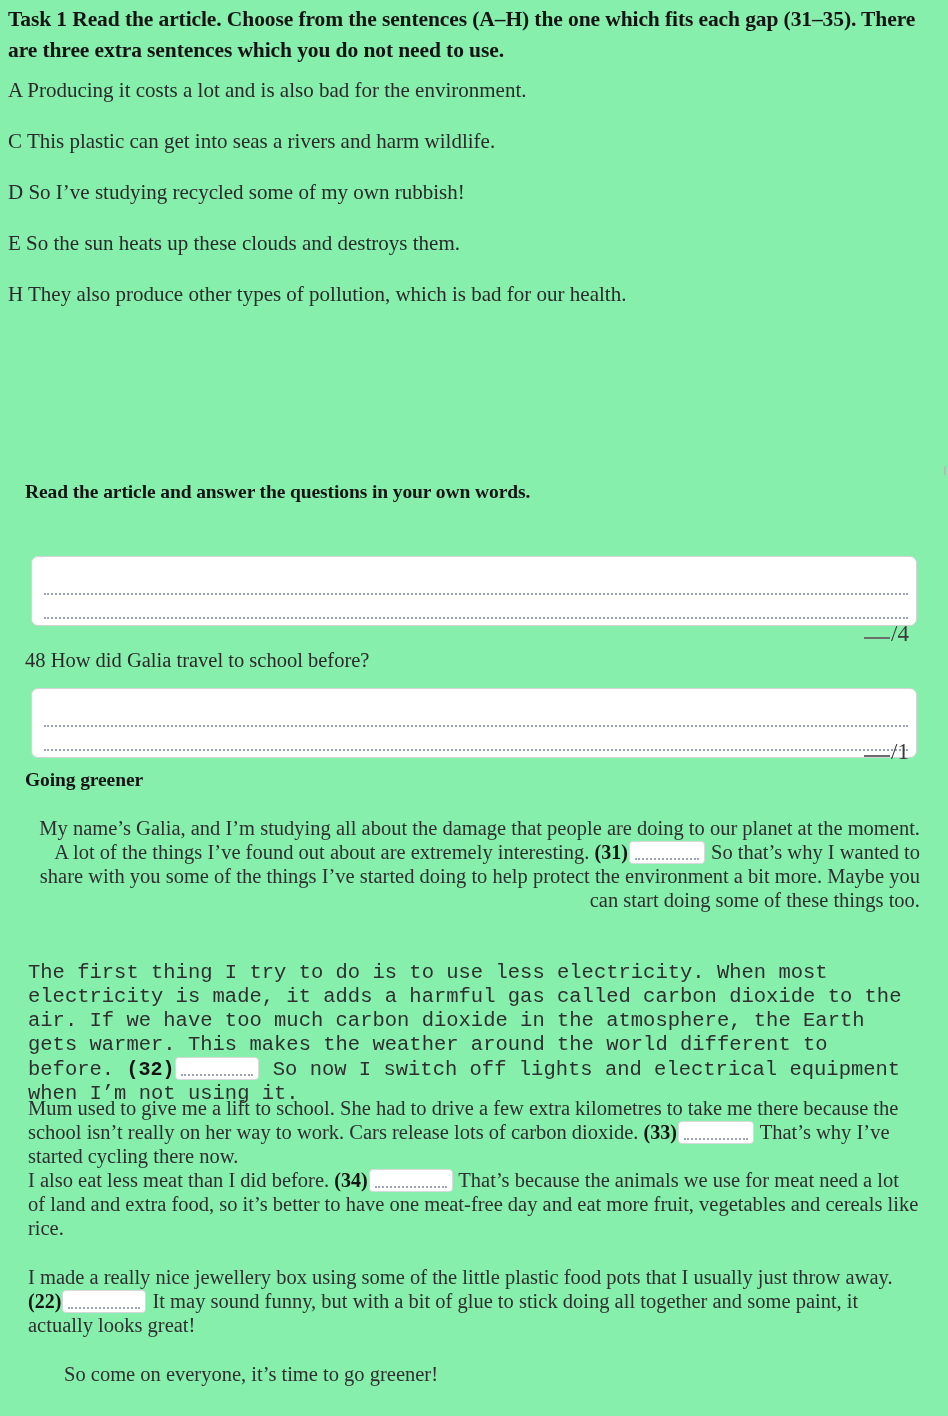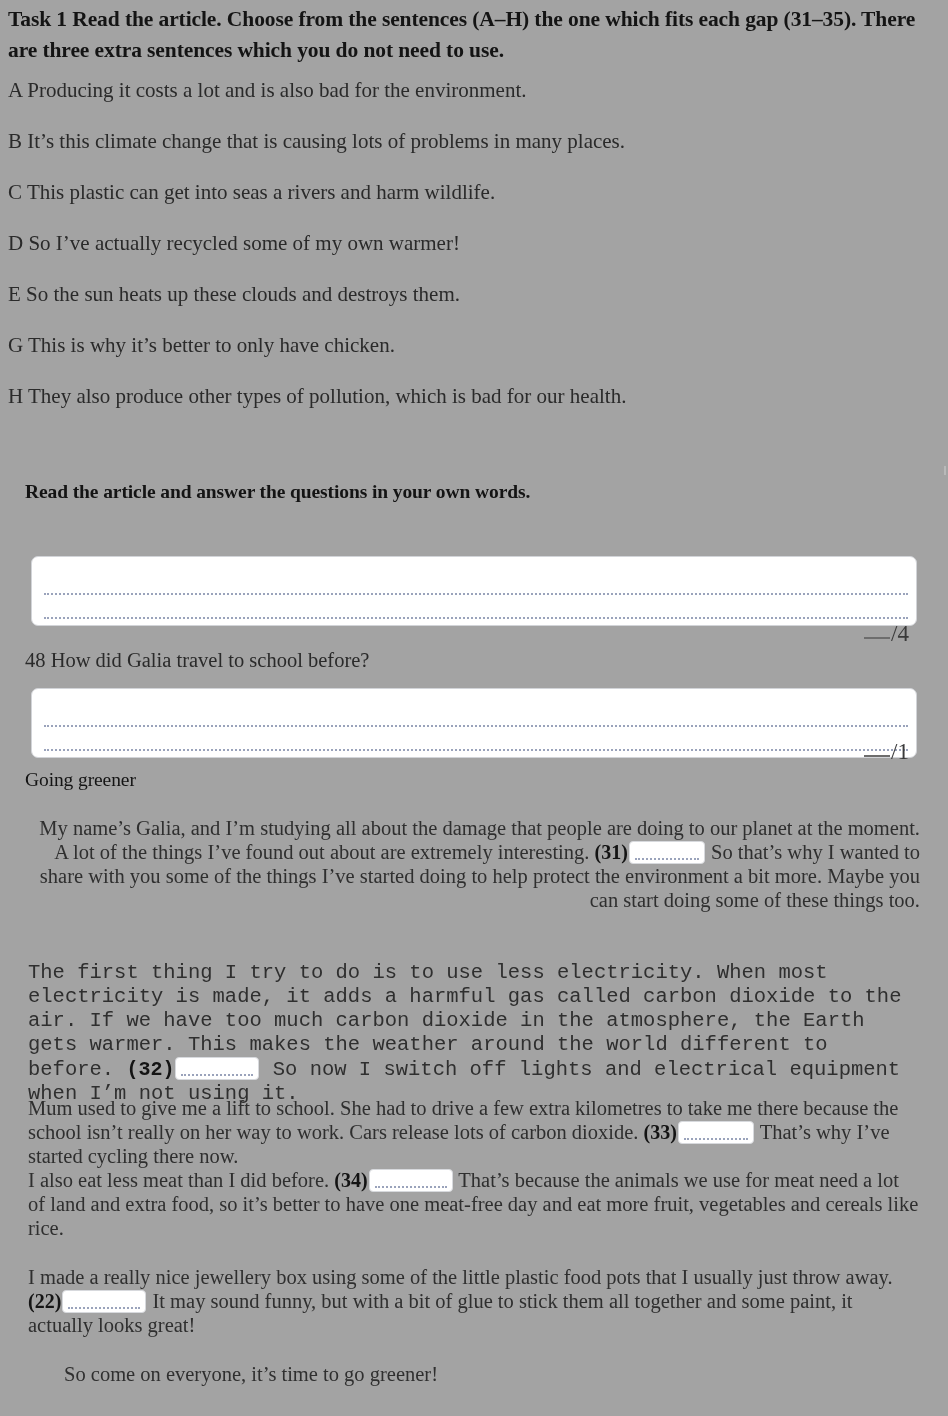--- a/index.html
+++ b/index.html
@@ -12,21 +12,21 @@
     height: 1416px;
     position: relative;
     font-family: "Liberation Serif", "DejaVu Serif", serif;
     color: #1f1f1f;
     overflow: hidden;
   }
   .page {
     position: relative;
     width: 948px;
     height: 1416px;
-    background: #a3a3a3;
+    background: #86efac;
   }
 
   
   .task-heading {
     position: absolute;
     left: 8px;
     top: 4px;
     width: 934px;
     font-weight: bold;
     font-size: 21.5px;
@@ -112,21 +112,21 @@
     border-bottom: 2px solid #6d6d6d;
     vertical-align: 2px;
     margin-right: 1px;
   }
 
   
   .article-title {
     position: absolute;
     left: 25px;
     top: 768px;
-    font-weight: normal;
+    font-weight: bold;
     font-size: 19.5px;
     line-height: 24px;
     color: #141414;
     letter-spacing: -0.1px;
   }
   .para {
     position: absolute;
     left: 28px;
     width: 892px;
     font-size: 20.5px;
@@ -177,25 +177,23 @@
 </style>
 </head>
 <body>
 
 <div class="page">
 
   <div class="task-heading">Task 1 Read the article. Choose from the sentences (A–H) the one which fits each gap (31–35). There are three extra sentences which you do not need to use.</div>
 
   <div class="options">
     <div class="option-item">A Producing it costs a lot and is also bad for the environment.</div>
-    <div class="option-item">B It’s this climate change that is causing lots of problems in many places.</div>
     <div class="option-item">C This plastic can get into seas a rivers and harm wildlife.</div>
-    <div class="option-item">D So I’ve actually recycled some of my own warmer!</div>
+    <div class="option-item">D So I’ve studying recycled some of my own rubbish!</div>
     <div class="option-item">E So the sun heats up these clouds and destroys them.</div>
-    <div class="option-item">G This is why it’s better to only have chicken.</div>
     <div class="option-item">H They also produce other types of pollution, which is bad for our health.</div>
   </div>
 
   <div class="sub-instruction">Read the article and answer the questions in your own words.</div>
 
   <div class="answer-box" id="box36">
     <div class="dotted-line l1"></div>
     <div class="dotted-line l2"></div>
   </div>
   <div class="score-mark" id="score36"><span class="score-blank"></span><span>/4</span></div>
@@ -208,19 +206,19 @@
   <div class="score-mark" id="score37"><span class="score-blank"></span><span>/1</span></div>
 
   <div class="article-title">Going greener</div>
 
   <div class="para" id="p1"><span>My name’s Galia, and I’m studying all about the damage that people are doing to our planet at the moment. A lot of the things I’ve found out about are extremely interesting. </span><span class="gap-num">(31)</span><span class="gap-box"></span><span> So that’s why I wanted to share with you some of the things I’ve started doing to help protect the environment a bit more. Maybe you can start doing some of these things too.</span></div>
 
   <div class="para" id="p2"><span>The first thing I try to do is to use less electricity. When most electricity is made, it adds a harmful gas called carbon dioxide to the air. If we have too much carbon dioxide in the atmosphere, the Earth gets warmer. This makes the weather around the world different to before. </span><span class="gap-num">(32)</span><span class="gap-box wide"></span><span> So now I switch off lights and electrical equipment when I’m not using it.</span></div>
 
   <div class="para" id="p3"><span>Mum used to give me a lift to school. She had to drive a few extra kilometres to take me there because the school isn’t really on her way to work. Cars release lots of carbon dioxide. </span><span class="gap-num">(33)</span><span class="gap-box"></span><span> That’s why I’ve started cycling there now.</span><br><span>I also eat less meat than I did before. </span><span class="gap-num">(34)</span><span class="gap-box wide"></span><span> That’s because the animals we use for meat need a lot of land and extra food, so it’s better to have one meat-free day and eat more fruit, vegetables and cereals like rice.</span></div>
 
-  <div class="para" id="p4"><span>I made a really nice jewellery box using some of the little plastic food pots that I usually just throw away. </span><span class="gap-num">(22)</span><span class="gap-box wide"></span><span> It may sound funny, but with a bit of glue to stick them all together and some paint, it actually looks great!</span></div>
+  <div class="para" id="p4"><span>I made a really nice jewellery box using some of the little plastic food pots that I usually just throw away. </span><span class="gap-num">(22)</span><span class="gap-box wide"></span><span> It may sound funny, but with a bit of glue to stick doing all together and some paint, it actually looks great!</span></div>
 
   <div class="para" id="p5">So come on everyone, it’s time to go greener!</div>
 
   <div class="edge-speck"></div>
 
 </div>
 
 </body></html>

